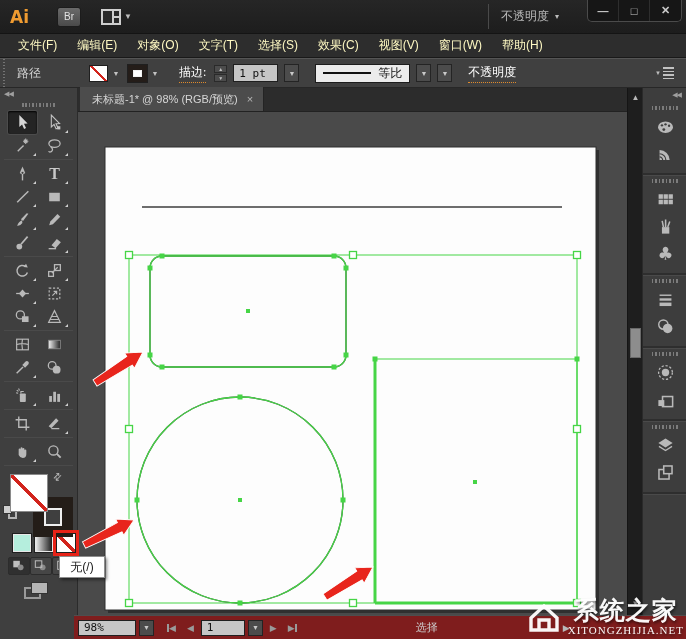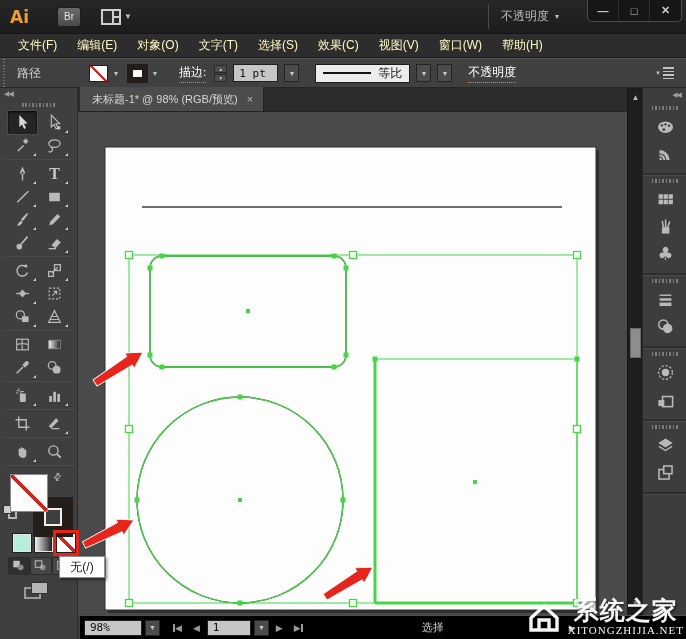--- a/index.html
+++ b/index.html
@@ -137,21 +137,21 @@
   
   .dock { width:44px; background:#3d3d3d; border-left:1px solid #2a2a2a; position:relative; }
   .dock-head { height:14px; display:flex; justify-content:flex-end; padding:3px 5px 0 0; }
   .dock-group { border-bottom:2px solid #2e2e2e; box-shadow:0 1px 0 #4a4a4a; padding-bottom:6px; }
   .dock-grip { height:4px; width:26px; margin:4px auto 3px auto;
                background:repeating-linear-gradient(90deg,#7c7c7c 0 1.5px, transparent 1.5px 3.5px); }
   .dock-btn { width:44px; height:27px; display:flex; align-items:center; justify-content:center; }
   .dock-btn svg { width:19px; height:19px; }
 
   
-  .statusbar { position:absolute; left:80px; right:0; bottom:0; height:24px; background:#000000;
+  .statusbar { position:absolute; left:74px; right:0; bottom:0; height:24px; background:#7f1d1d;
                border-top:1px solid #4e4e4e; display:flex; align-items:center; gap:3px; padding:0 4px;
                z-index:4; }
   .sb-field { height:16px; }
   .nav-btn { color:#9a9a9a; font-size:9px; padding:0 4px; display:flex; align-items:center; }
   .nav-bar { display:inline-block; width:2px; height:8px; background:#9a9a9a; }
   .status-zone { width:218px; height:18px; margin-left:14px; display:flex; align-items:center;
                  justify-content:center; color:#cfcfcf; font-size:11px; }
   .sb-pop { color:#b9b9b9; font-size:9px; margin-left:24px; }
 
   

